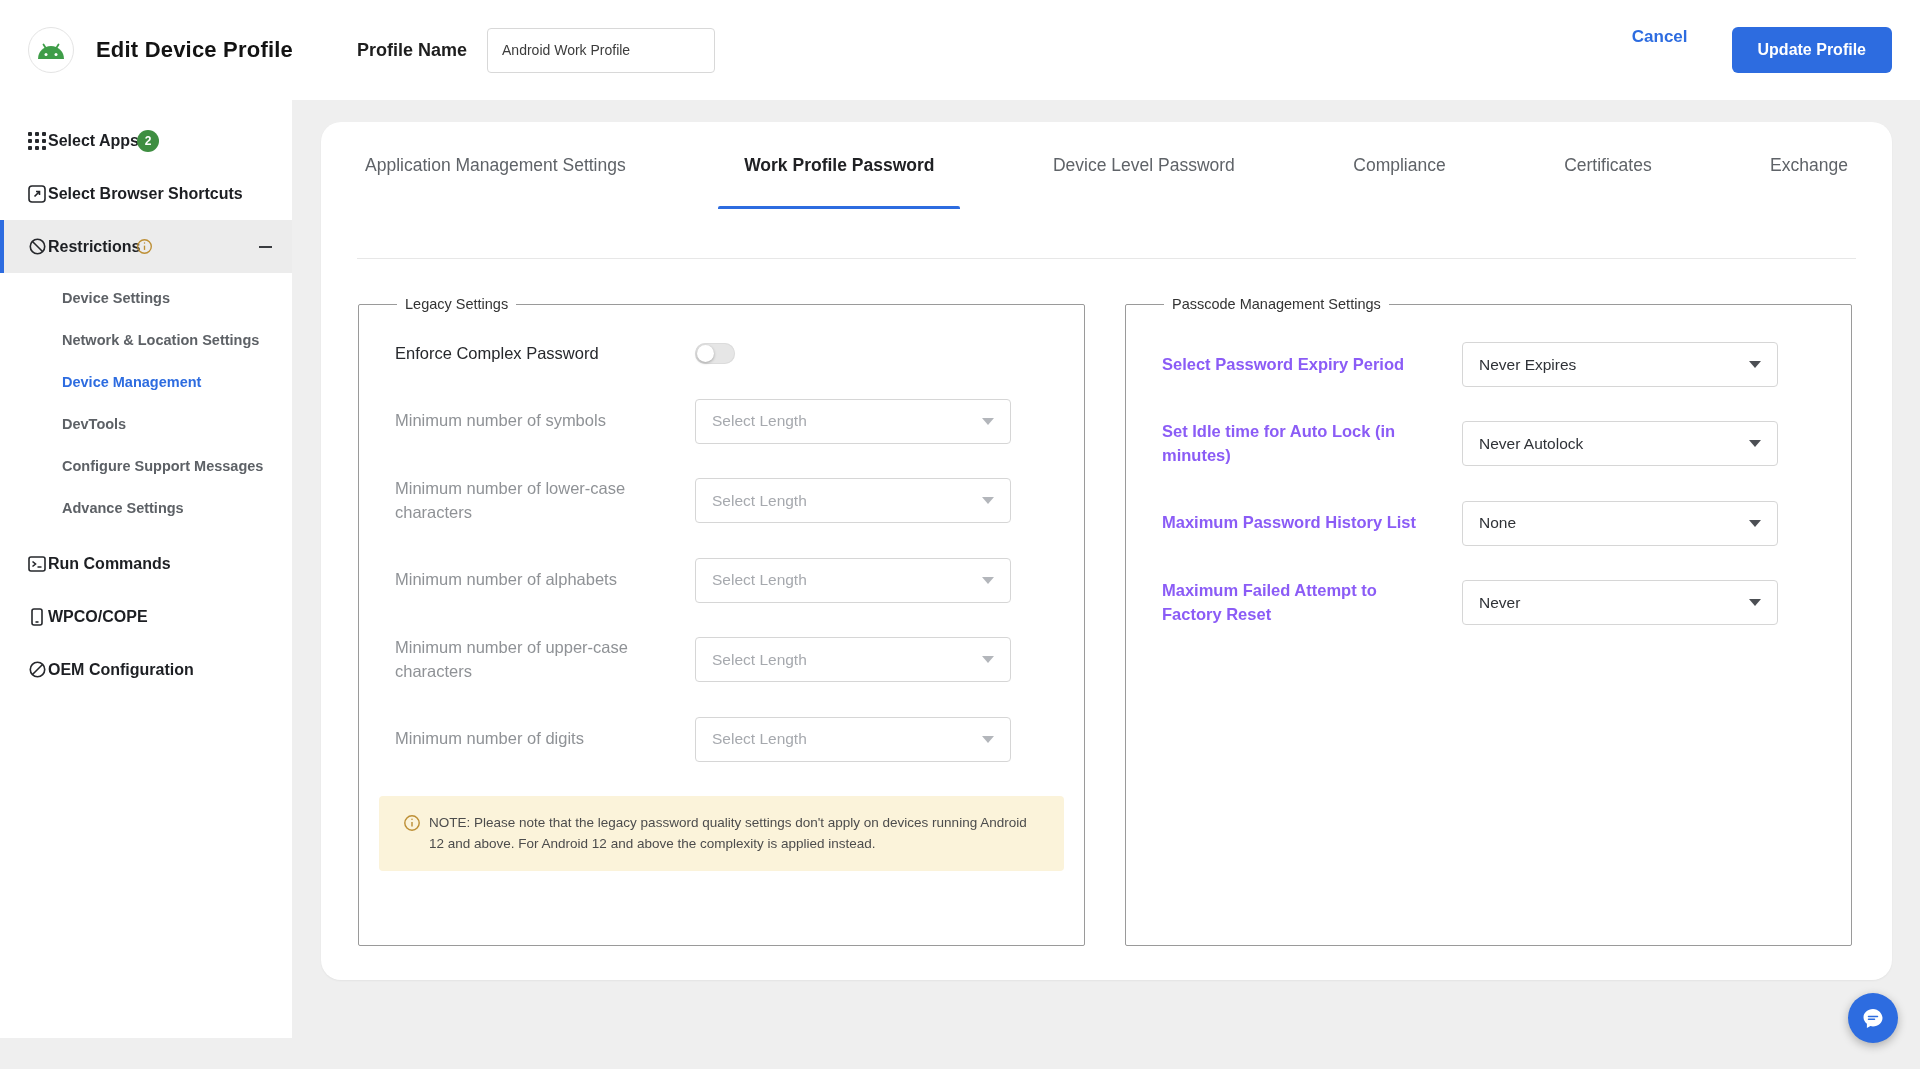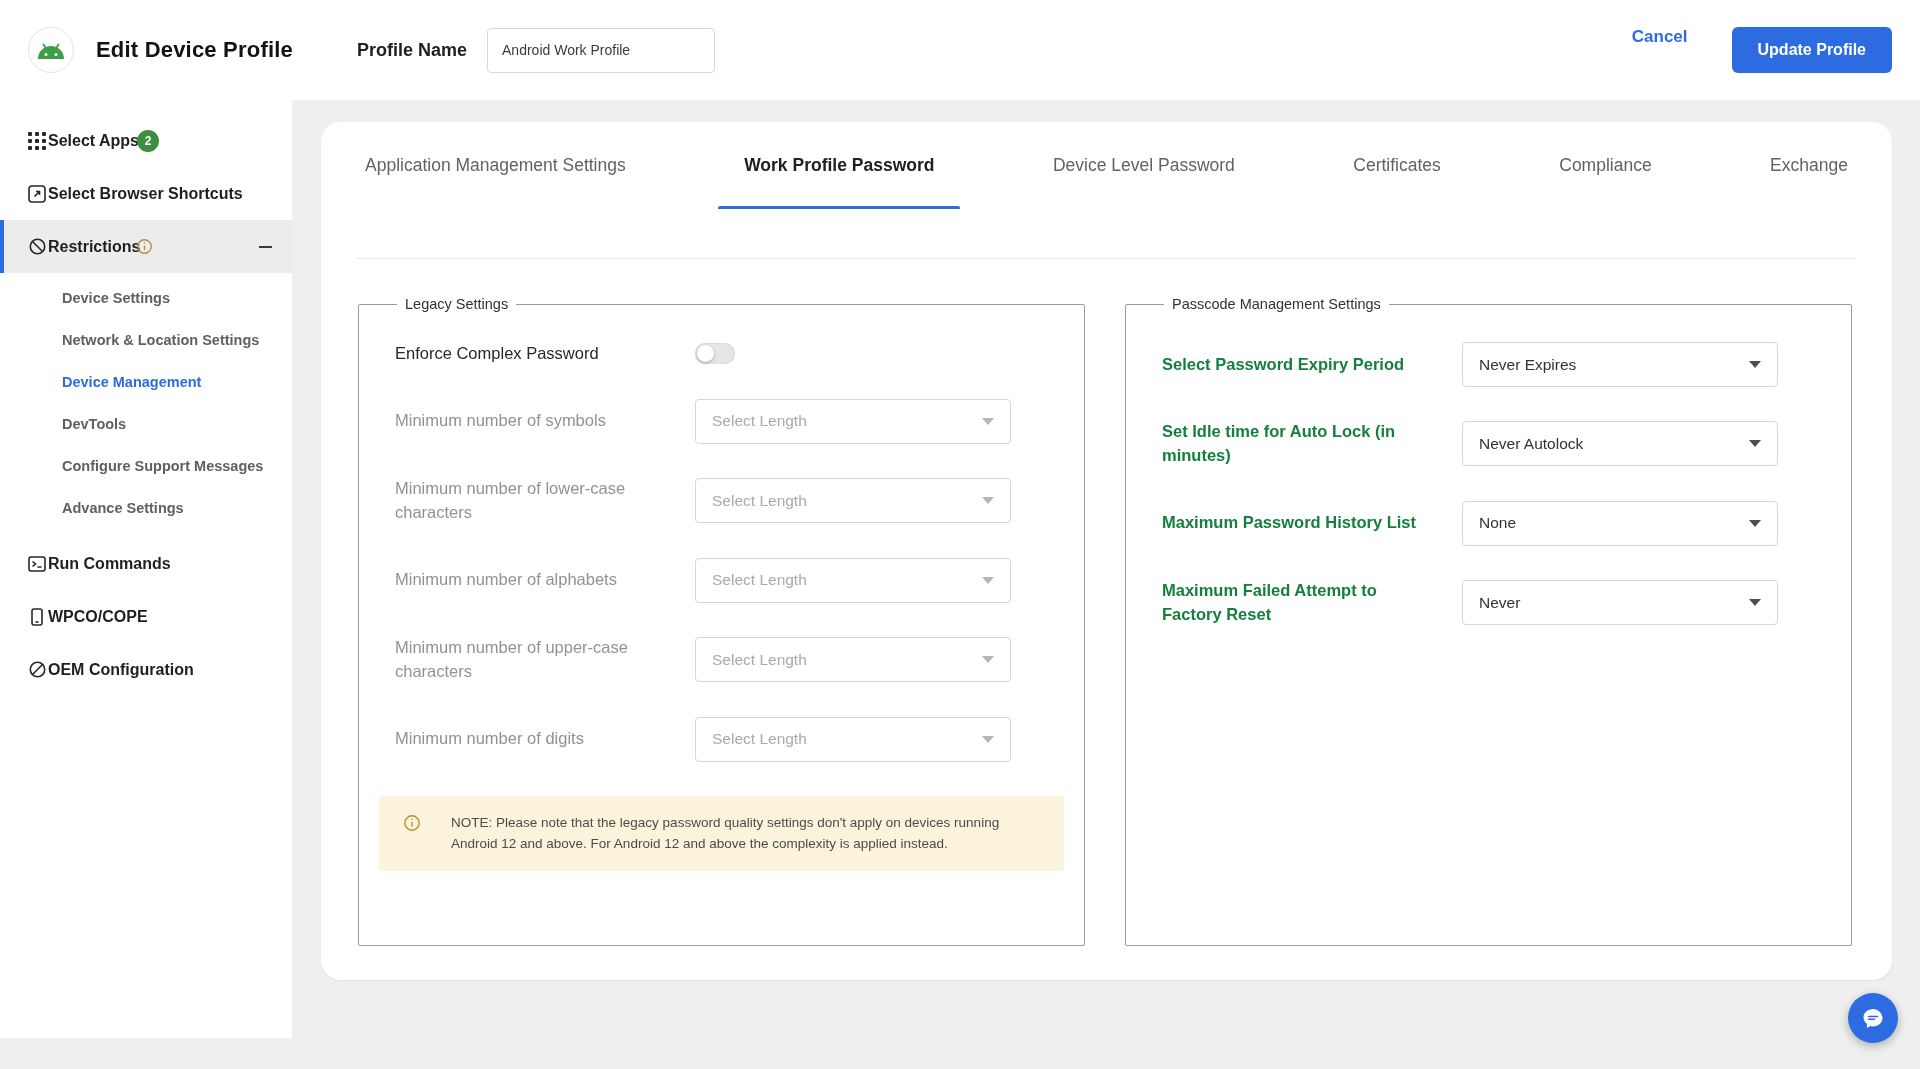--- a/index.html
+++ b/index.html
@@ -85,21 +85,21 @@
     border:1px solid #9a9a9a; border-radius:2px; flex:1;
     padding:30px 36px 30px; min-height:650px;
   }
   legend { font-size:14.5px; color:#333; padding:0 8px; margin-left:2px; }
 
   .row { display:flex; align-items:center; margin-bottom:33px; }
   .row:last-child { margin-bottom:0; }
   .row-label { flex:1; font-size:16.5px; color:#2b2d31; padding-right:30px; line-height:1.45; max-width:300px; }
   .row-label.muted { color:#8f9296; }
   .row-label.strong { color:#26282c; }
-  .row-label.bold { font-weight:700; color:#15803d; }
+  .row-label.bold { font-weight:700; color:#8b5cf6; }
   .row-control { width:316px; flex-shrink:0; display:flex; align-items:center; }
 
   .select {
     width:100%; height:45px; border:1px solid #d6d6d6; border-radius:4px;
     display:flex; align-items:center; justify-content:space-between;
     padding:0 16px; font-size:15.5px; cursor:pointer; background:#fff;
   }
   .select .val { color:#2f3237; }
   .select.disabled .val { color:#a6a9ae; }
   .chev {
@@ -113,21 +113,21 @@
     width:40px; height:21px; background:#e6e6e6; border-radius:11px;
     position:relative; cursor:pointer; box-shadow:inset 0 0 0 1px #dcdcdc;
   }
   .toggle .knob {
     position:absolute; left:2px; top:2px; width:17px; height:17px;
     border-radius:50%; background:#fff; box-shadow:0 1px 3px rgba(0,0,0,.3);
   }
 
   .note {
     background:#fbf3da; border-radius:4px; padding:16px 24px;
-    display:flex; gap:30px; margin:34px -16px 0; align-items:flex-start;
+    display:flex; gap:8px; margin:34px -16px 0; align-items:flex-start;
   }
   .note p { font-size:13.5px; color:#4c4c4c; line-height:1.6; max-width:640px; }
   .note .icon { margin-top:2px; flex-shrink:0; }
 
   .chat-fab {
     position:absolute; right:22px; bottom:26px; width:50px; height:50px;
     border-radius:50%; background:#2d6ce0; border:none;
     display:flex; align-items:center; justify-content:center;
     box-shadow:0 3px 10px rgba(0,0,0,.28); cursor:pointer; z-index:5;
   }
@@ -247,22 +247,22 @@
 
 </aside>
 
 <main class="main">
   <div class="card">
 
     <nav class="tabs">
       <div class="tab">Application Management Settings</div>
       <div class="tab active">Work Profile Password</div>
       <div class="tab">Device Level Password</div>
+      <div class="tab">Compliance</div>
       <div class="tab">Certificates</div>
-      <div class="tab">Compliance</div>
       <div class="tab">Exchange</div>
     </nav>
 
     <div class="divider"></div>
 
     <div class="panels">
 
       <fieldset class="group">
         <legend>Legacy Settings</legend>
 

